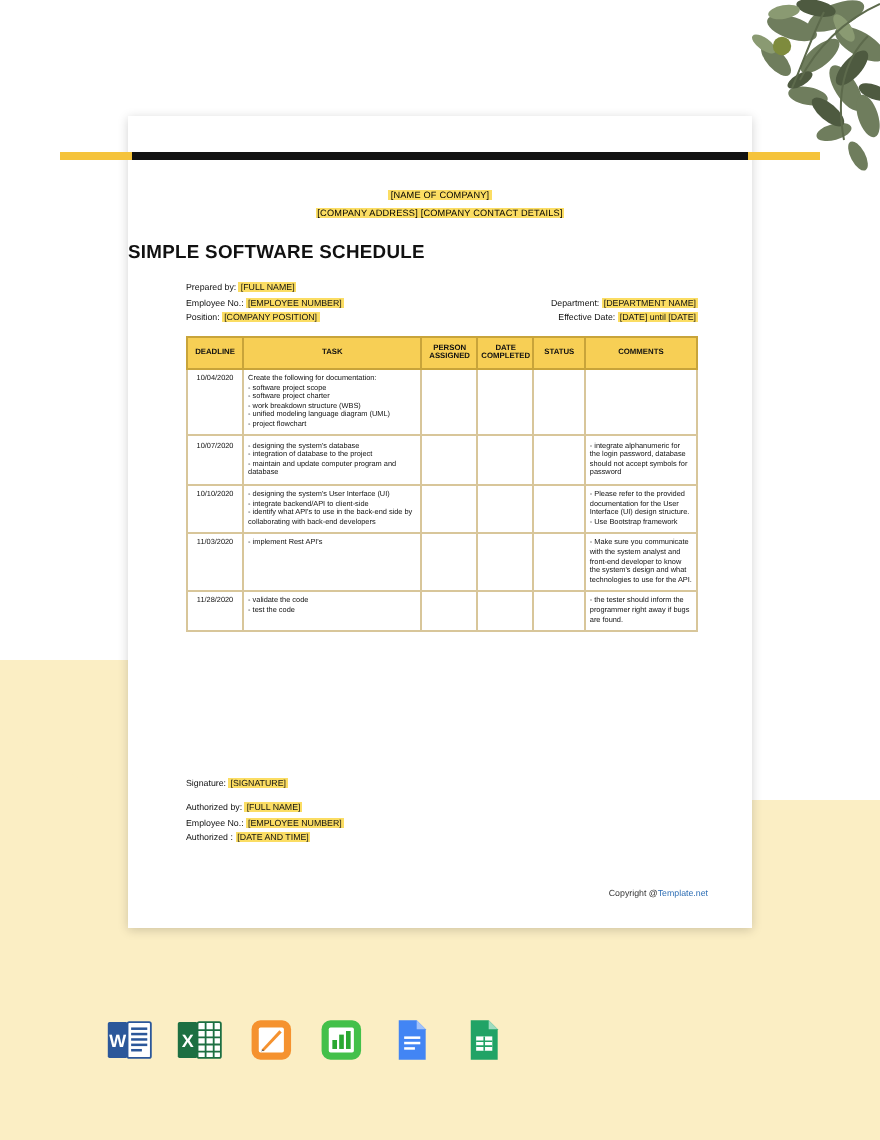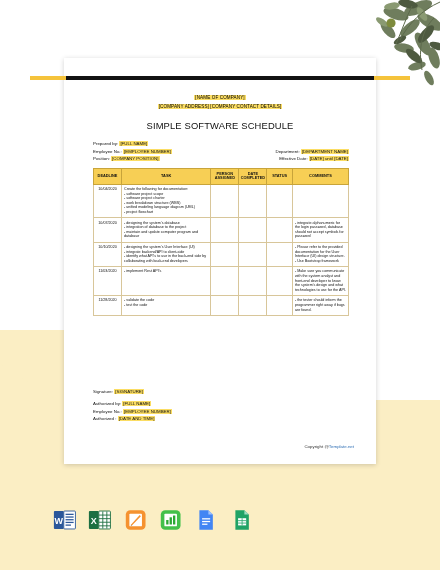--- a/index.html
+++ b/index.html
@@ -46,22 +46,22 @@
 
   .hl{background:#fbdd63;padding:0 1px;}
 
   #company-block{
     position:absolute;left:0;top:36px;width:312px;text-align:center;
   }
   #company-name{font-size:4.6px;letter-spacing:.1px;line-height:7px;}
   #company-contact{font-size:4.6px;letter-spacing:.1px;line-height:7px;margin-top:2px;}
 
   #doc-title{
-    position:absolute;left:0;top:62px;width:312px;text-align:center;
-    font-size:9.4px;font-weight:normal;letter-spacing:.15px;color:#111;
+    position:absolute;left:0;top:62px;width:312px;text-align:left;
+    font-size:9.4px;font-weight:bold;letter-spacing:.15px;color:#111;
   }
 
   #meta{
     position:absolute;left:29px;top:82px;width:256px;
     font-size:4.4px;line-height:7.6px;color:#111;
   }
   .meta-row{display:flex;justify-content:space-between;}
   .meta-left{white-space:nowrap;}
   .meta-right{white-space:nowrap;}
 

